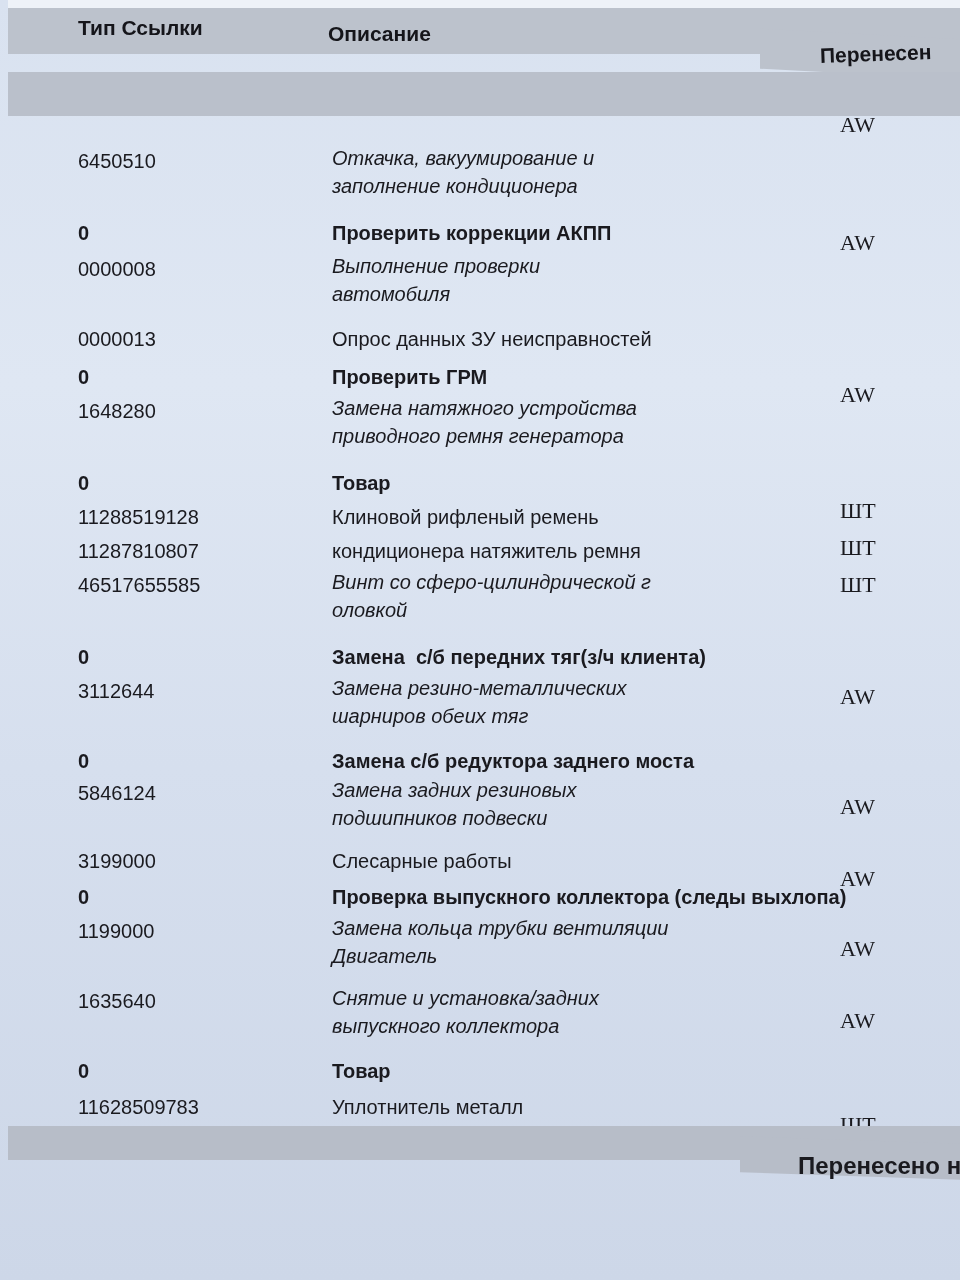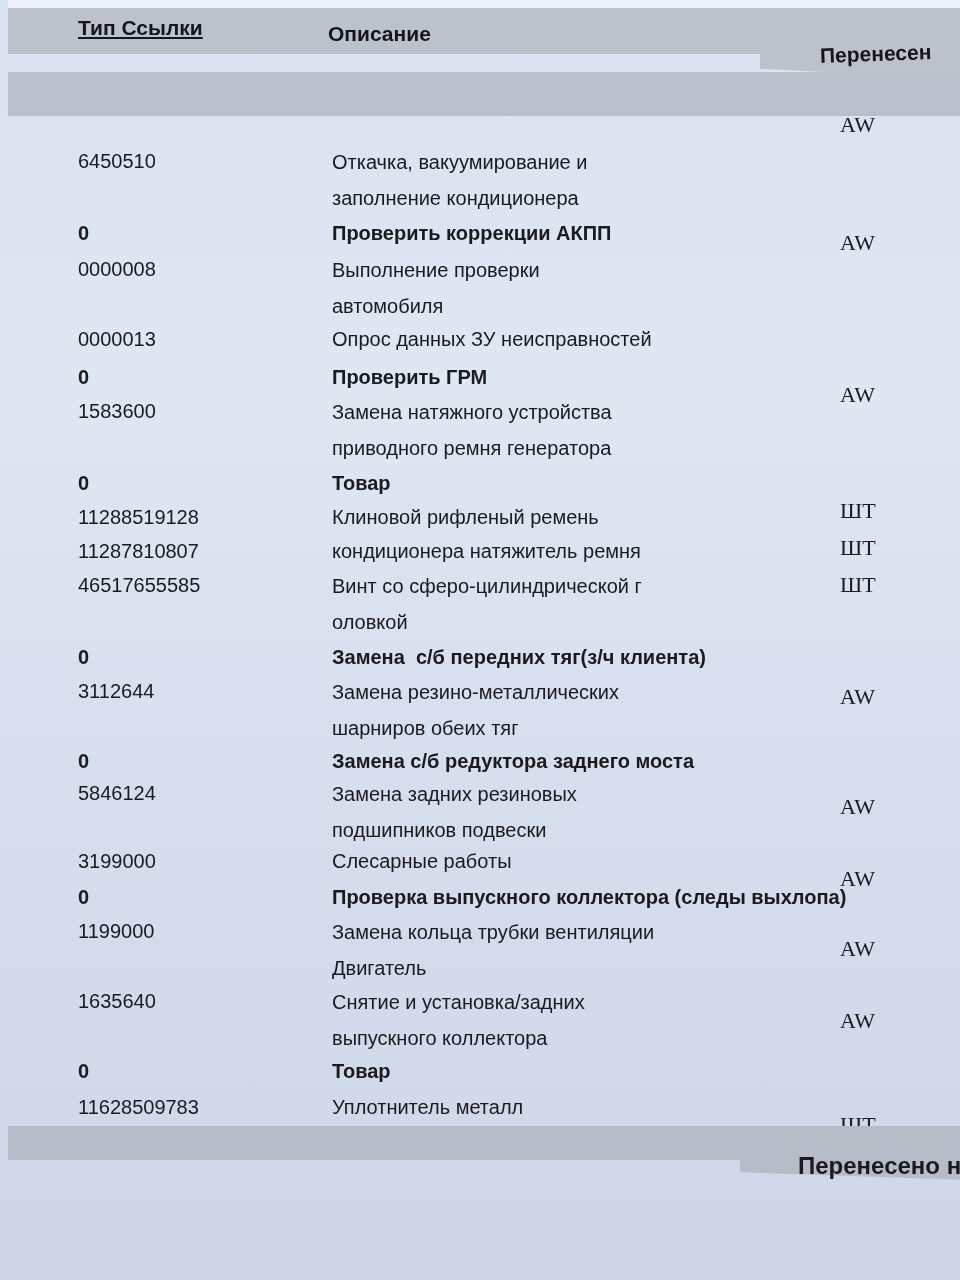--- a/index.html
+++ b/index.html
@@ -22,31 +22,31 @@
 
   .hdr { position: absolute; font-weight: bold; font-size: 21px; color: #15151a; }
   .col-type { position: absolute; left: 78px; }
   .col-desc { position: absolute; left: 332px; }
   .col-unit { position: absolute; left: 840px; font-family: Liberation Serif, serif; font-size: 22px; }
 
   .row { position: absolute; left: 0; right: 0; font-size: 20px; line-height: 34px; }
   .row.bold { font-weight: bold; }
   .row .col-desc { width: 620px; }
   .row.bold .col-desc { width: 640px; }
-  .wrap .col-desc { line-height: 36px; }
+  .wrap .col-desc { line-height: 28px; font-style: italic; }
   .footer-label { position: absolute; left: 798px; top: 1152px; font-weight: bold; font-size: 24px; white-space: nowrap; }
 </style>
 </head>
 <body>
 
 <div class="band top-header"></div>
 <div class="band top-header2"></div>
 <div class="band sub-header"></div>
 
-<div class="hdr" style="left:78px; top:16px;text-decoration:underline;">Тип Ссылки</div>
+<div class="hdr" style="left:78px; top:16px;">Тип Ссылки</div>
 <div class="hdr" style="left:328px; top:22px;">Описание</div>
 <div class="hdr" style="left:820px; top:42px; transform: rotate(-2deg);">Перенесен</div>
 
 <div class="row wrap" style="top:144px;">
   <span class="col-type">6450510</span>
   <span class="col-desc" style="width:300px;">Откачка, вакуумирование и заполнение кондиционера</span>
 </div>
 <div class="col-unit" style="top:112px;">AW</div>
 
 <div class="row bold" style="top:216px;">
@@ -64,21 +64,21 @@
   <span class="col-type">0000013</span>
   <span class="col-desc">Опрос данных ЗУ неисправностей</span>
 </div>
 
 <div class="row bold" style="top:360px;">
   <span class="col-type">0</span>
   <span class="col-desc">Проверить ГРМ</span>
 </div>
 
 <div class="row wrap" style="top:394px;">
-  <span class="col-type">1583600</span>
+  <span class="col-type">1648280</span>
   <span class="col-desc" style="width:330px;">Замена натяжного устройства приводного ремня генератора</span>
 </div>
 <div class="col-unit" style="top:382px;">AW</div>
 
 <div class="row bold" style="top:466px;">
   <span class="col-type">0</span>
   <span class="col-desc">Товар</span>
 </div>
 
 <div class="row" style="top:500px;">

